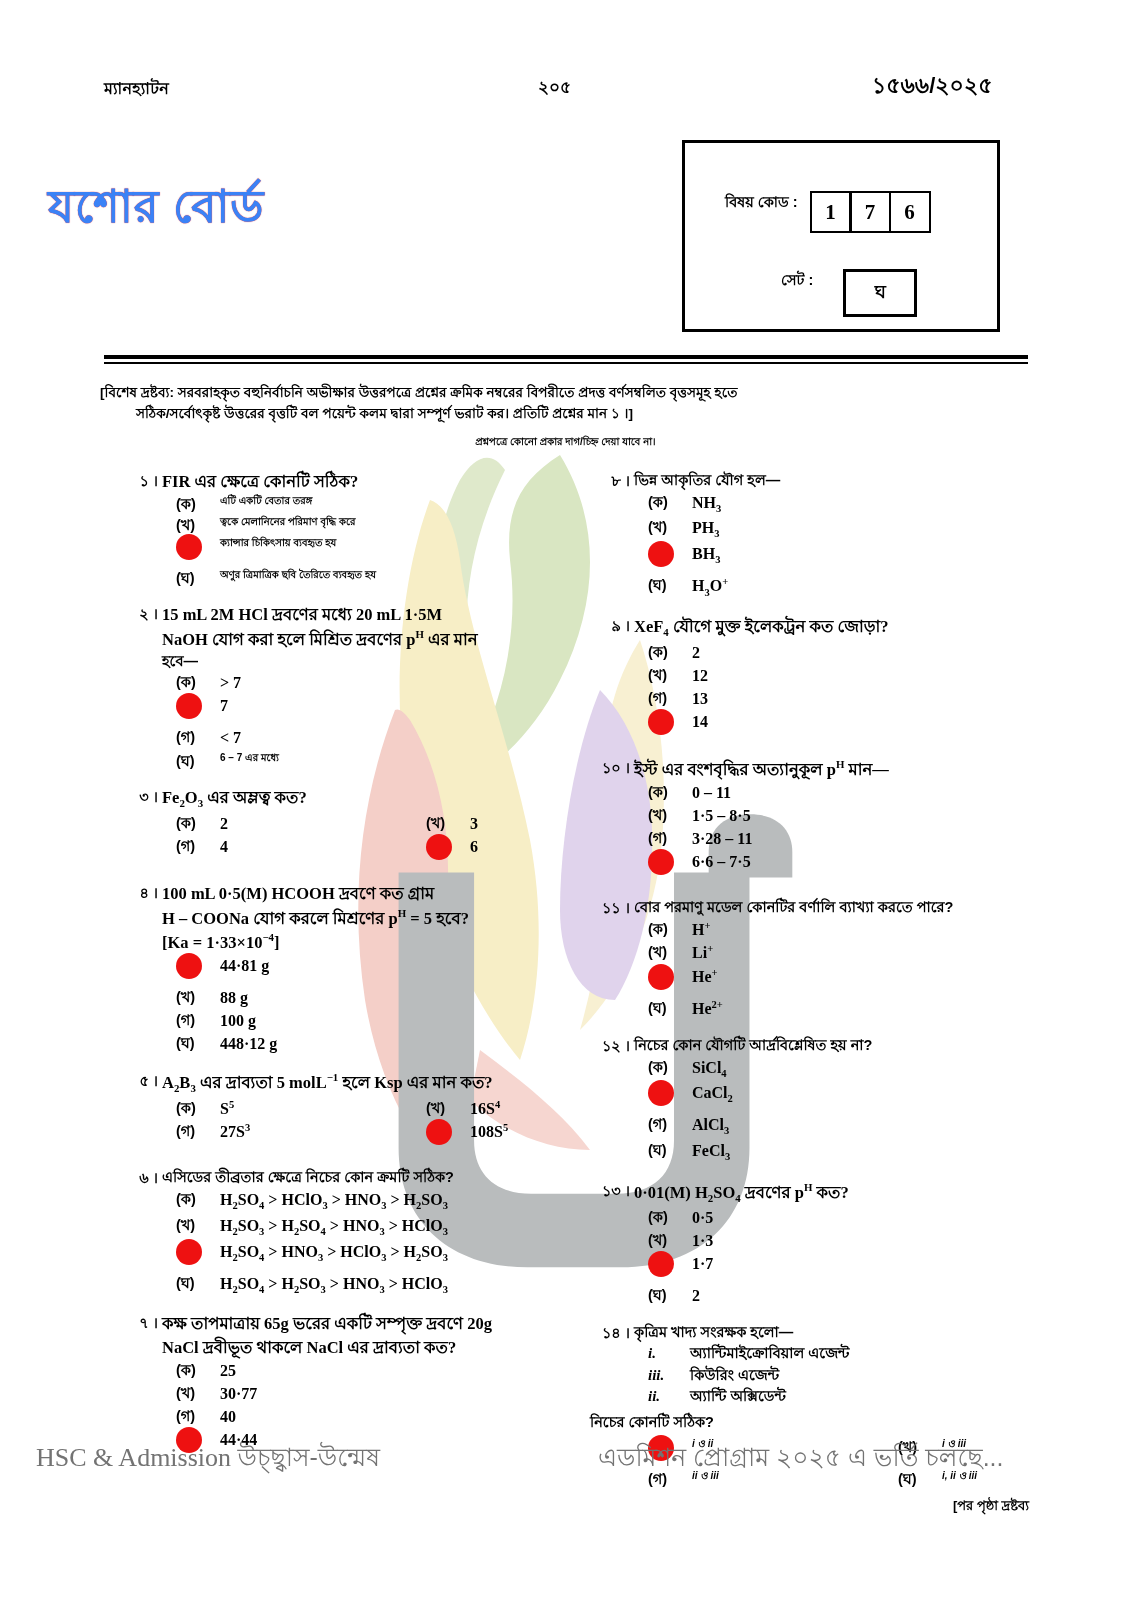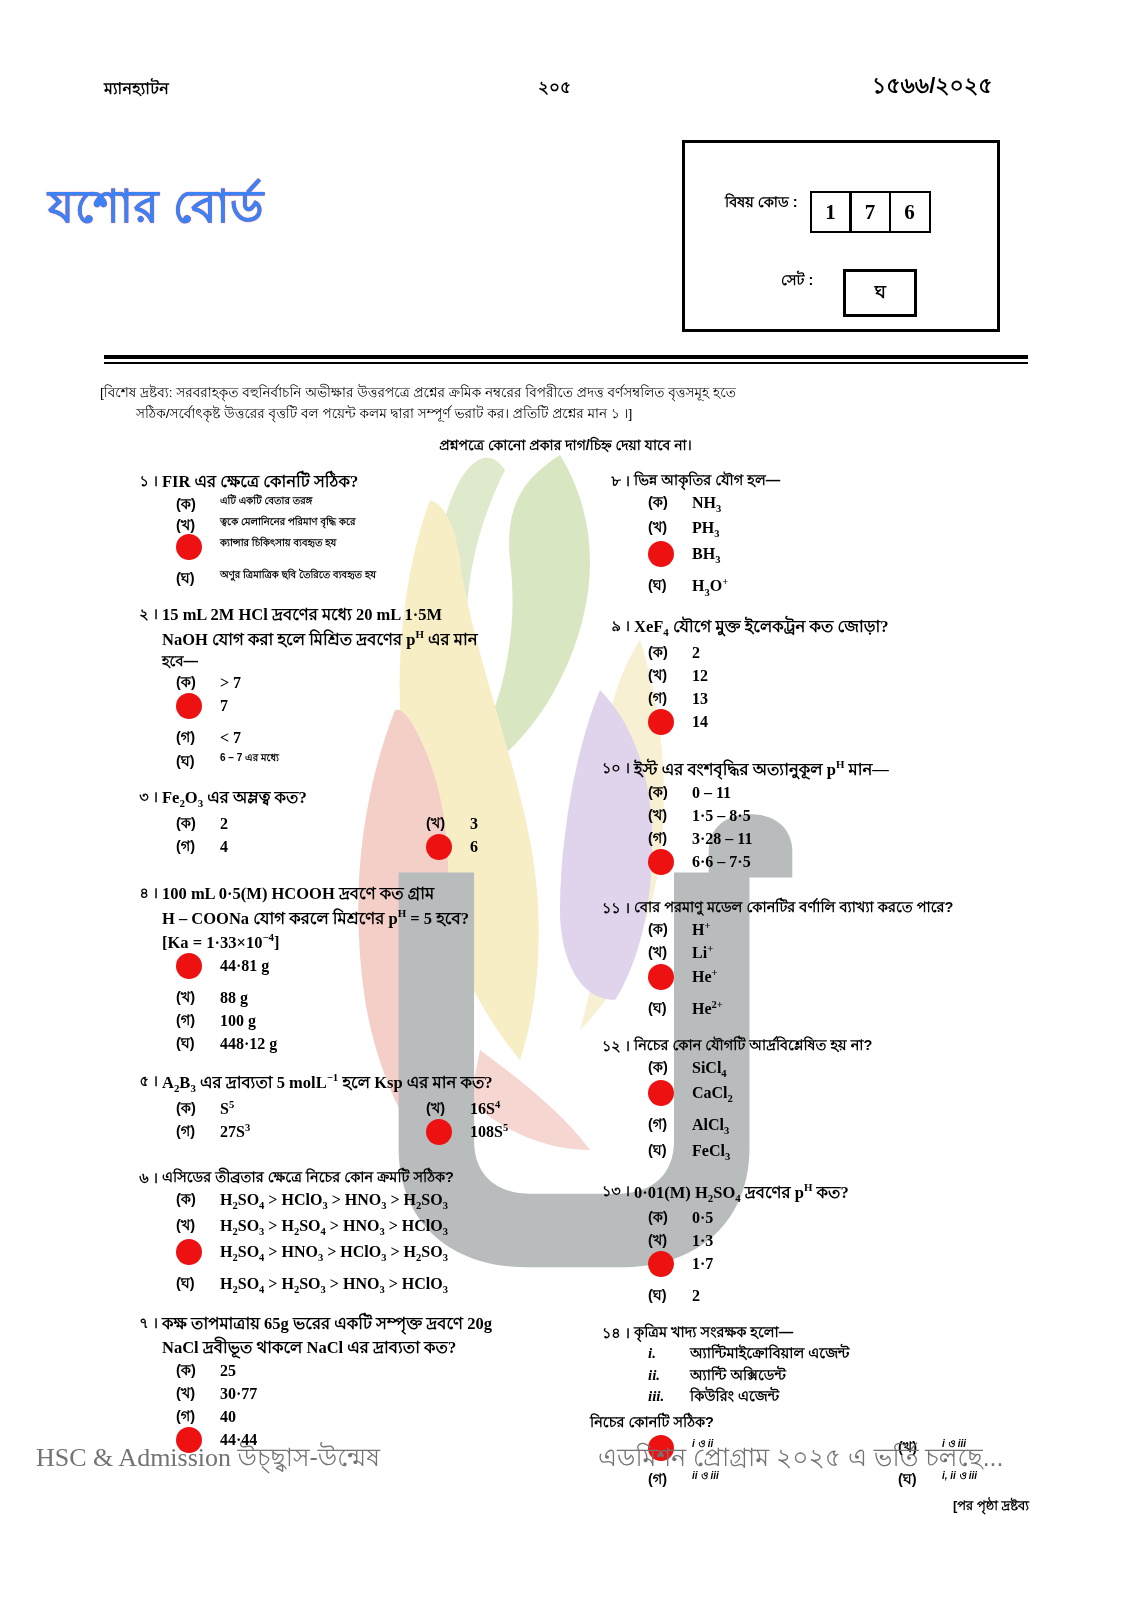--- a/index.html
+++ b/index.html
@@ -45,25 +45,25 @@
   .setbox{width:68px;height:42px;border:3px solid #000;margin-left:30px;
     display:flex;align-items:center;justify-content:center;
     font-family:"Liberation Sans",sans-serif;font-weight:bold;font-size:18px;}
 
   .rule{position:absolute;left:104px;width:924px;background:#000;}
   .rule.r1{top:355px;height:4px;}
   .rule.r2{top:362px;height:2px;}
 
   
   .notice{position:absolute;left:100px;top:382px;width:930px;
-    font-family:"Liberation Sans",sans-serif;font-weight:normal;font-size:13.6px;
+    font-family:"Liberation Sans",sans-serif;font-weight:bold;font-size:13.6px;
     line-height:1.55;text-align:justify;}
   .notice .l2{display:block;padding-left:36px;}
   .notice-center{position:absolute;left:0;top:434px;width:1131px;text-align:center;
-    font-family:"Liberation Sans",sans-serif;font-weight:bold;font-size:14px;}
+    font-family:"Liberation Sans",sans-serif;font-weight:bold;font-size:10px;}
 
   
   .col{position:absolute;top:470px;}
   .col.left{left:108px;width:470px;}
   .col.right{left:580px;width:470px;}
 
   .q{position:relative;margin-bottom:15px;}
   .qnum{position:absolute;left:0;top:0;width:50px;text-align:right;
     font-family:"Liberation Sans",sans-serif;font-weight:bold;font-size:14.5px;}
   .qbody{margin-left:54px;}
@@ -513,26 +513,26 @@
       </div>
       <div class="q">
         <div class="qnum">১৪ ।</div>
         <div class="qbody">
           <div class="qstem bn">কৃত্রিম খাদ্য সংরক্ষক হলো—</div>
           <div class="roman">
             <span class="rn">i.</span>
             <span class="rt">অ্যান্টিমাইক্রোবিয়াল এজেন্ট</span>
           </div>
           <div class="roman">
+            <span class="rn">iii.</span>
+            <span class="rt">কিউরিং এজেন্ট</span>
+          </div>
+          <div class="roman">
             <span class="rn">ii.</span>
             <span class="rt">অ্যান্টি অক্সিডেন্ট</span>
-          </div>
-          <div class="roman">
-            <span class="rn">iii.</span>
-            <span class="rt">কিউরিং এজেন্ট</span>
           </div>
           <div class="q14lead">নিচের কোনটি সঠিক?</div>
           <div class="opts">
             <div class="optrow">
               <div class="opt ">
                 <span class="tag filled"><span class="bullet"></span></span>
                 <span class="otext bn ital">i ও ii</span>
               </div>
               <div class="opt second">
                 <span class="tag">(খ)</span>

